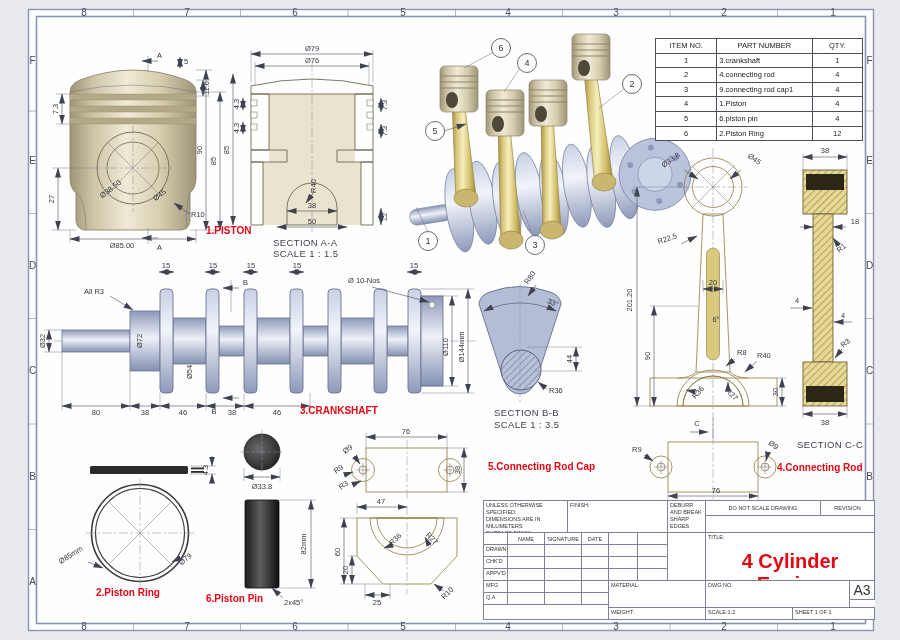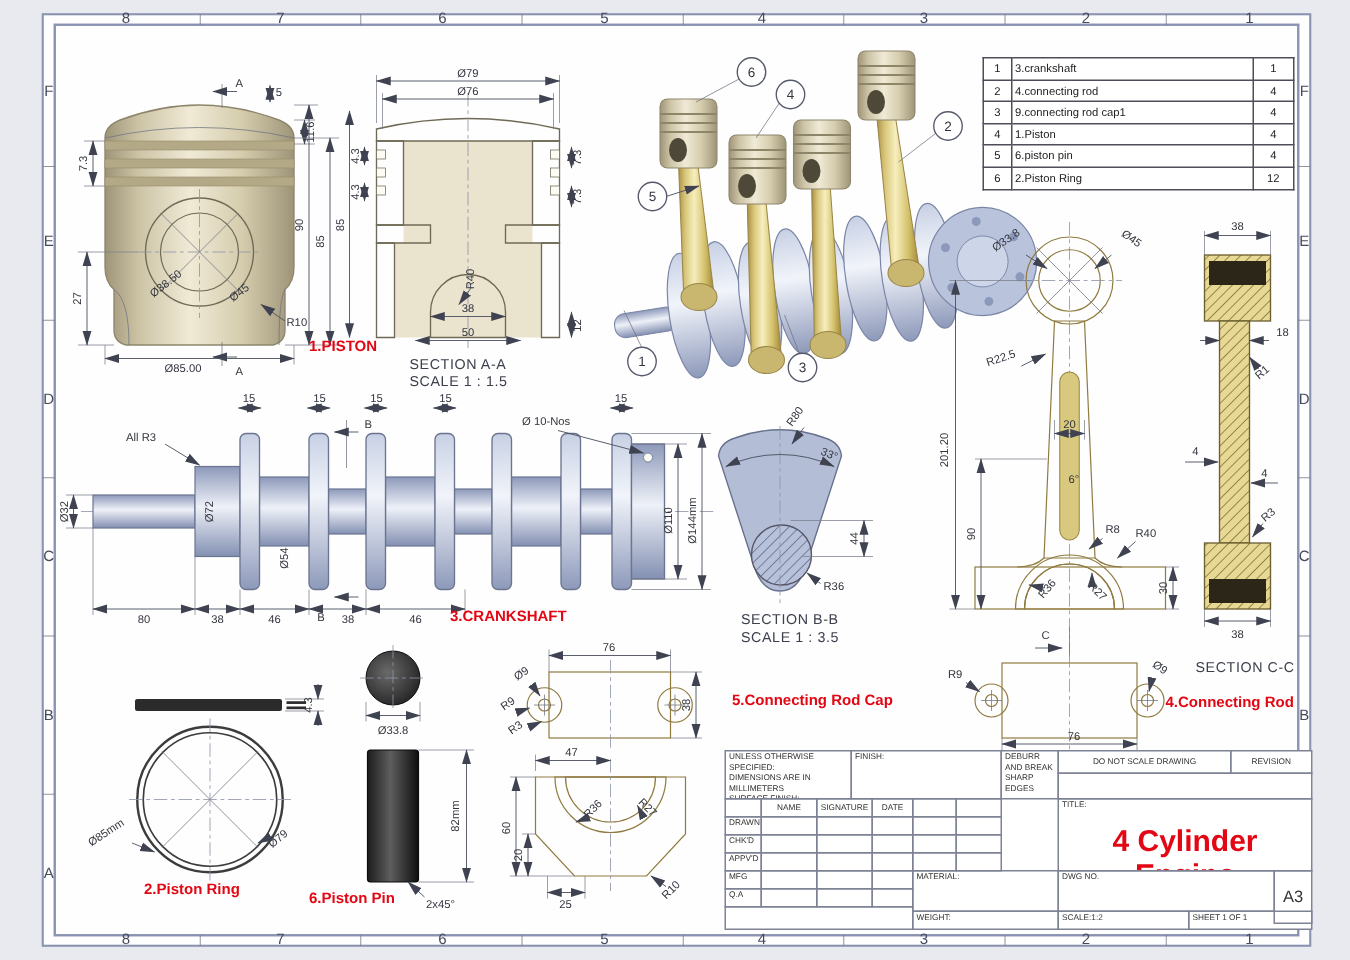--- a/index.html
+++ b/index.html
@@ -654,20 +654,25 @@
     <line class="dim" x1="311" y1="500" x2="311" y2="588" marker-start="url(#as)" marker-end="url(#ae)"></line>
     <text class="dt" transform="rotate(-90 306 544)" x="306" y="544">82mm</text>
     <line class="dim" x1="283" y1="598" x2="272" y2="588" marker-end="url(#ae)"></line>
     <text class="dt dts" x="284" y="605">2x45°</text>
     <text class="red" x="206" y="602">6.Piston Pin</text>
   </g>
 </svg>
 
 <table id="parts-table">
   <tbody>
+        <tr>
+    <th style="width:61px">ITEM NO.</th>
+    <th style="width:96px">PART NUMBER</th>
+    <th style="width:49px">QTY.</th>
+  </tr>
   <tr>
     <td class="c">1</td>
     <td class="l">3.crankshaft</td>
     <td class="c">1</td>
   </tr>
   <tr>
     <td class="c">2</td>
     <td class="l">4.connecting rod</td>
     <td class="c">4</td>
   </tr>
@@ -767,21 +772,21 @@
     <div class="lbl">WEIGHT:</div>
   </div>
 
   <div class="tb" style="left:222px;top:32px;width:170px;height:49px;">
     <div class="lbl">TITLE:</div>
     <div id="tb-title-text">4 Cylinder Engine</div>
   </div>
   <div class="tb" style="left:222px;top:80px;width:145px;height:28px;">
     <div class="lbl">DWG NO.</div>
   </div>
-  <div class="tb tb-c" style="left:366px;top:80px;width:26px;height:36px;font-size:11px;">
+  <div class="tb tb-c" style="left:366px;top:80px;width:26px;height:20px;font-size:14px;">
     <span>A3</span>
   </div>
   <div class="tb" style="left:222px;top:107px;width:88px;height:13px;">
     <div class="lbl">SCALE:1:2</div>
   </div>
   <div class="tb" style="left:309px;top:107px;width:83px;height:13px;">
     <div class="lbl">SHEET 1 OF 1</div>
   </div>
 </div>
 </div>

